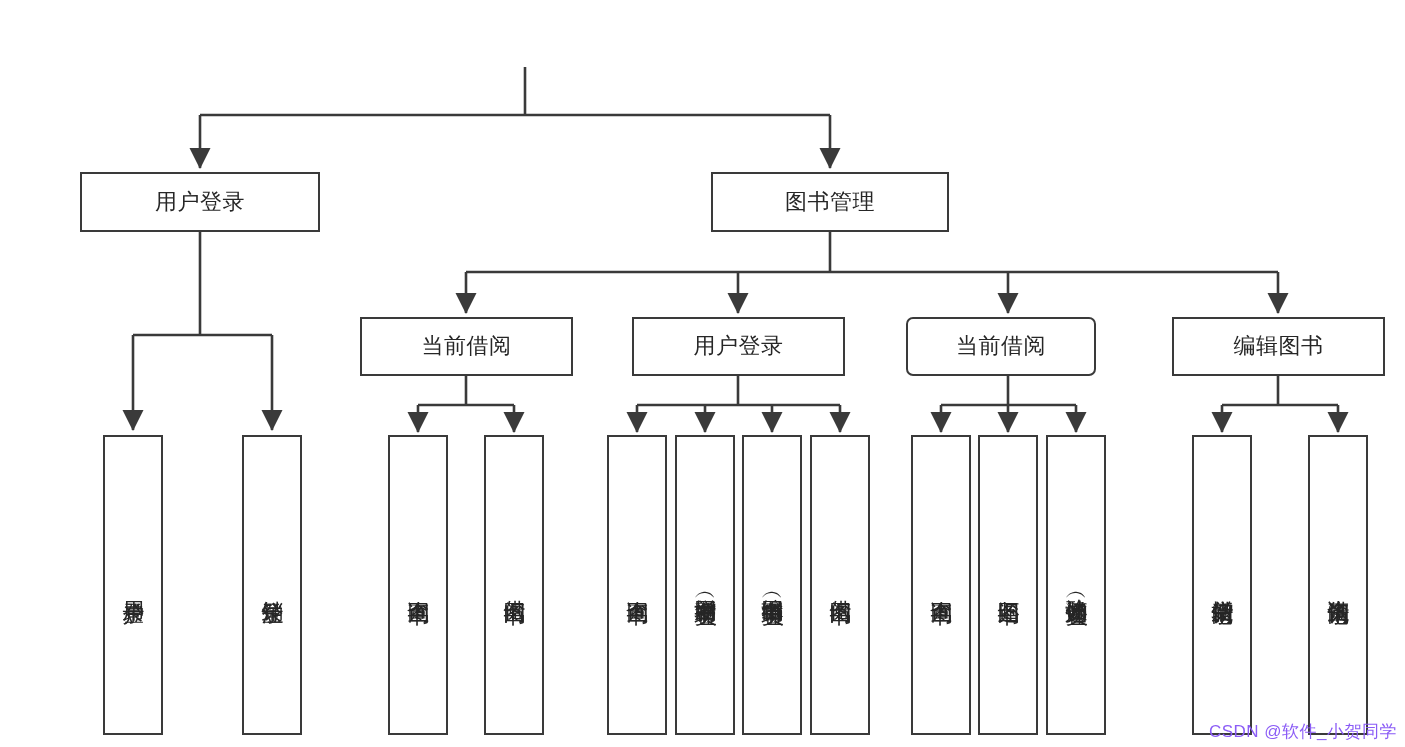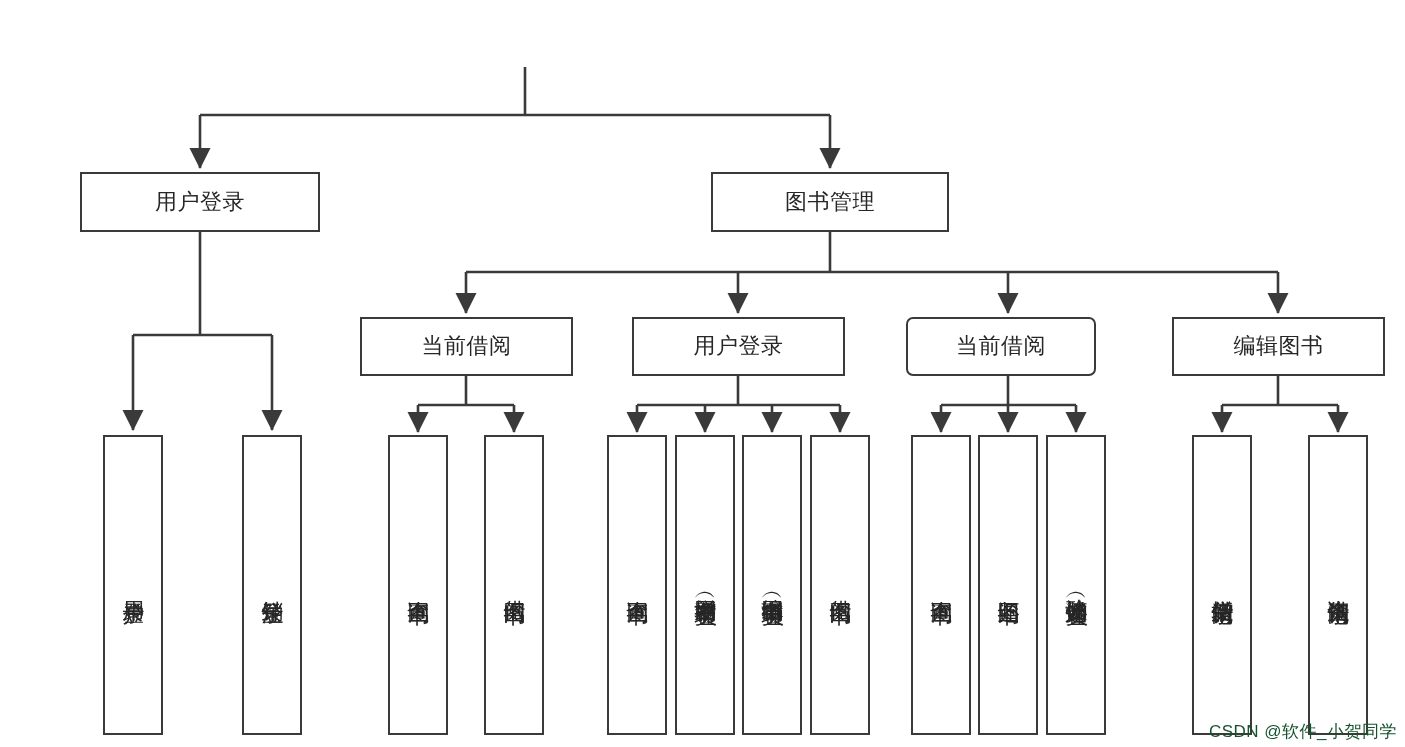--- a/index.html
+++ b/index.html
@@ -56,21 +56,21 @@
   }
   .node.horizontal .hlabel {
     white-space: nowrap;
     display: block;
   }
   #watermark {
     position: absolute;
     right: 8px;
     bottom: 4px;
     font-size: 17px;
-    color: #14532d;
+    color: #8b5cf6;
     letter-spacing: 0.5px;
     white-space: nowrap;
     user-select: none;
   }
 </style>
 </head>
 <body>
 
 <div id="canvas">
 

